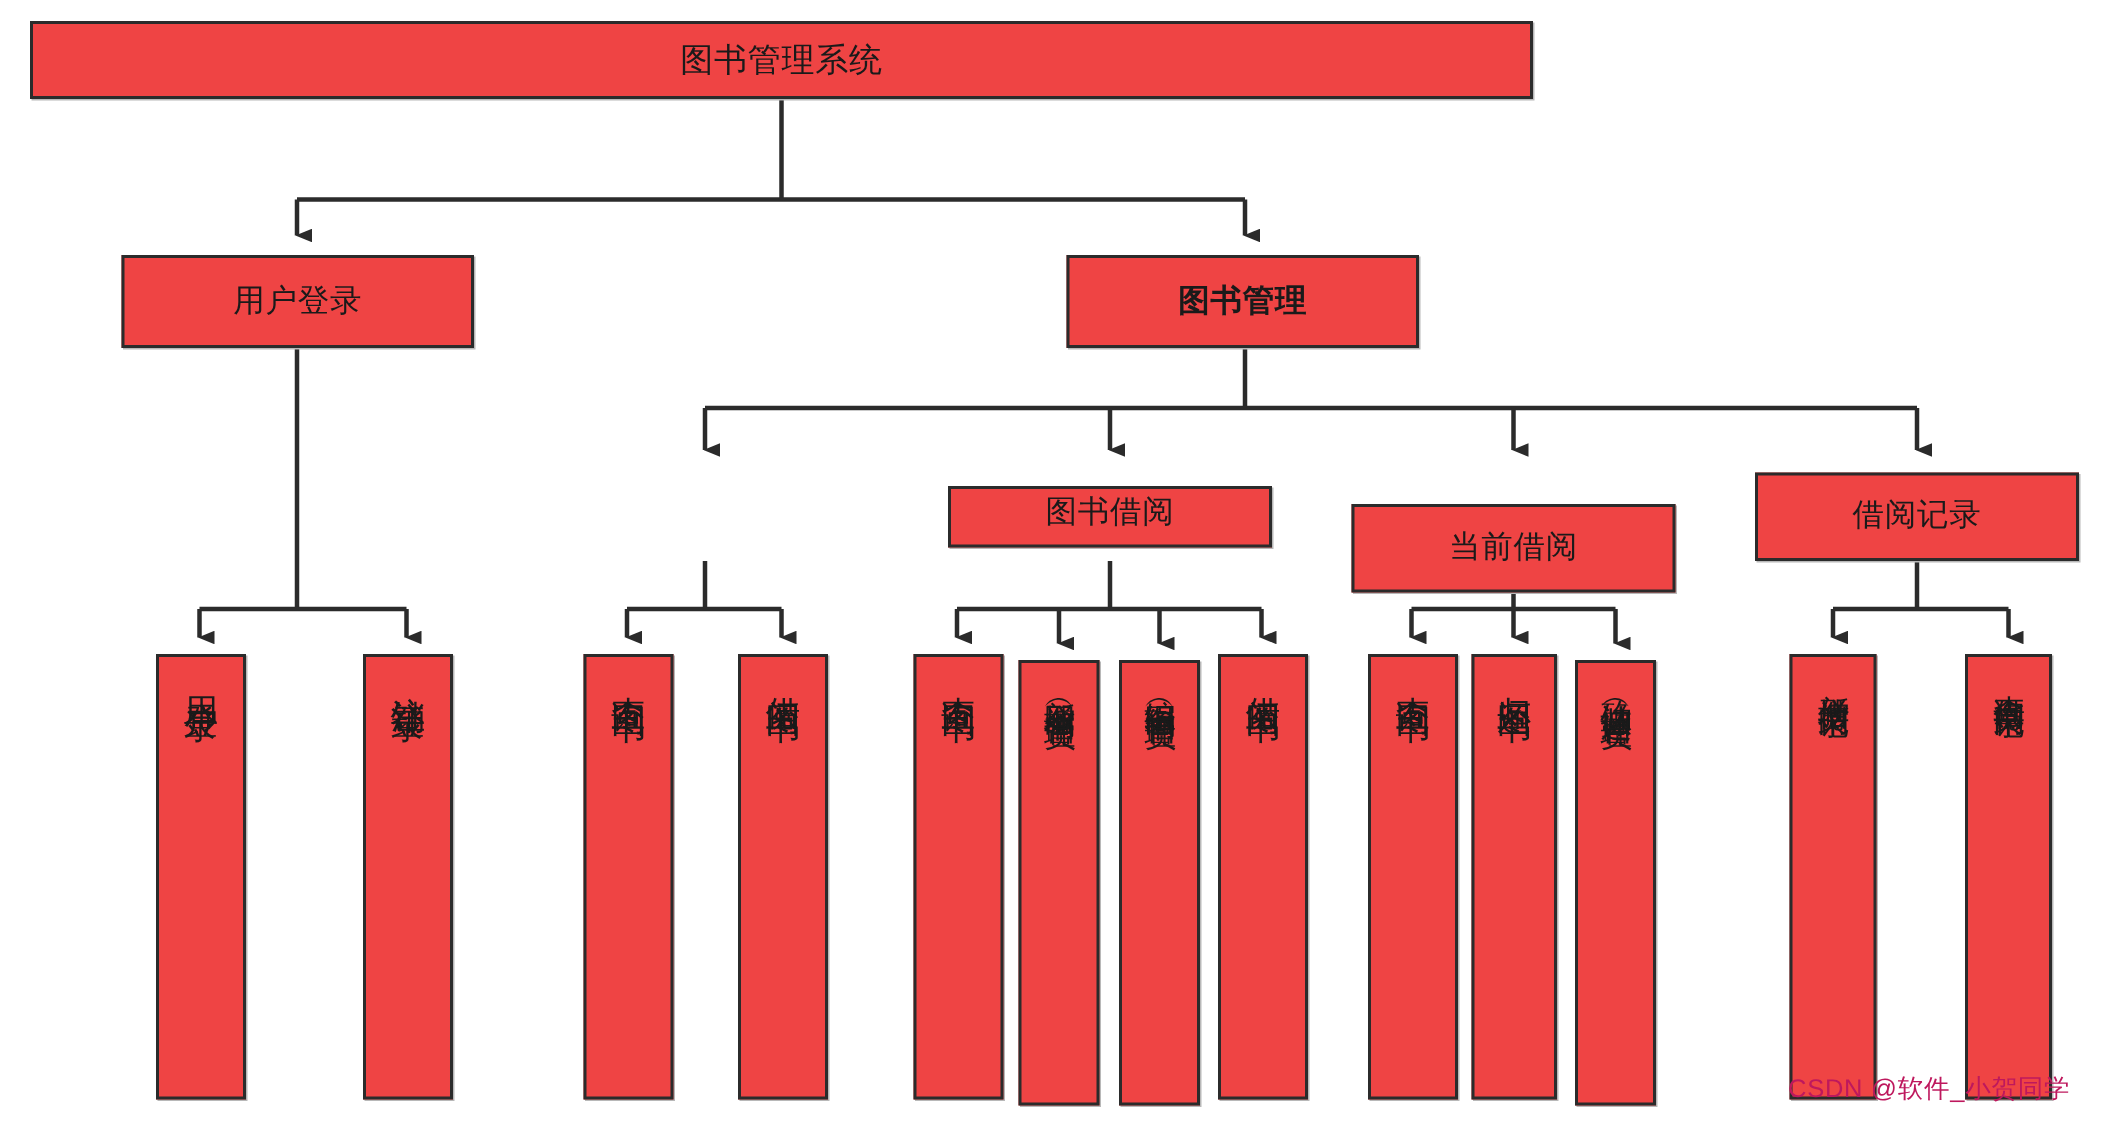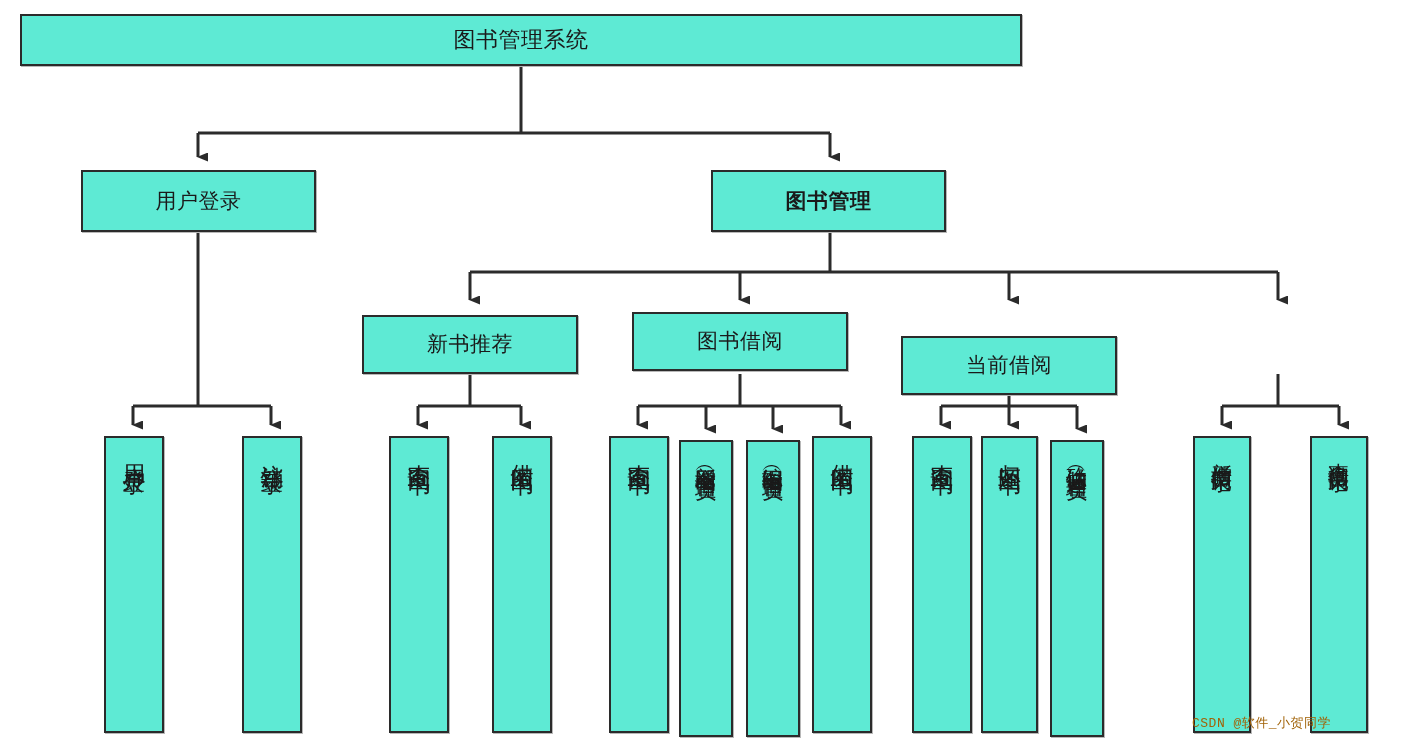--- a/index.html
+++ b/index.html
@@ -22,21 +22,21 @@
     position: absolute;
     left: 0;
     top: 0;
     width: 1405px;
     height: 747px;
     pointer-events: none;
   }
   .node {
     position: absolute;
     box-sizing: border-box;
-    background: #5eead4;
+    background: #ef4444;
     border: 2px solid #2b2b2b;
     box-shadow: 1px 1px 0 0 #b8b8b8;
     display: flex;
     align-items: center;
     justify-content: center;
     color: #1a1a1a;
   }
   .node .label {
     line-height: 1.06;
     letter-spacing: 0.5px;
@@ -63,26 +63,25 @@
     line-height: 1.0;
     letter-spacing: 3px;
     white-space: nowrap;
   }
   .node.v.tight .label {
     font-size: 21px;
     letter-spacing: 2px;
   }
   .watermark {
     position: absolute;
-    font-size: 13px;
-    color: #a16207;
+    font-size: 17px;
+    color: #be185d;
     letter-spacing: 0.5px;
     white-space: nowrap;
     user-select: none;
-    font-family: Liberation Mono, monospace;
   }
 </style>
 </head>
 <body>
 
 <div id="diagram-root">
 
   <svg id="edge-layer" width="1405" height="747" viewBox="0 0 1405 747" xmlns="http://www.w3.org/2000/svg">
     <defs>
       <marker id="arrowhead" markerWidth="9" markerHeight="11" refX="4.5" refY="10" orient="auto" markerUnits="userSpaceOnUse">
@@ -137,29 +136,29 @@
     <span class="label">图书管理系统</span>
   </div>
 
   <div class="node h" style="left:81px; top:170px; width:235px; height:62px;">
     <span class="label">用户登录</span>
   </div>
   <div class="node h" style="left:711px; top:170px; width:235px; height:62px;font-weight:bold;">
     <span class="label">图书管理</span>
   </div>
 
-  <div class="node h" style="left:362px; top:315px; width:216px; height:59px;">
-    <span class="label">新书推荐</span>
-  </div>
-  <div class="node h" style="left:632px; top:312px; width:216px; height:59px;">
+  <div class="node h" style="left:632px; top:324px; width:216px; height:41px;font-family:Liberation Mono, monospace;">
     <span class="label">图书借阅</span>
   </div>
   <div class="node h" style="left:901px; top:315px; width:216px; height:59px;margin-top:21px;">
     <span class="label">当前借阅</span>
   </div>
+  <div class="node h" style="left:1170px; top:315px; width:216px; height:59px;">
+    <span class="label">借阅记录</span>
+  </div>
 
   <div class="node v" style="left:104px; top:436px; width:60px; height:297px;">
     <span class="label">用户登录</span>
   </div>
   <div class="node v" style="left:242px; top:436px; width:60px; height:297px;">
     <span class="label">注销登录</span>
   </div>
 
   <div class="node v" style="left:389px; top:436px; width:60px; height:297px;">
     <span class="label">查询图书</span>

